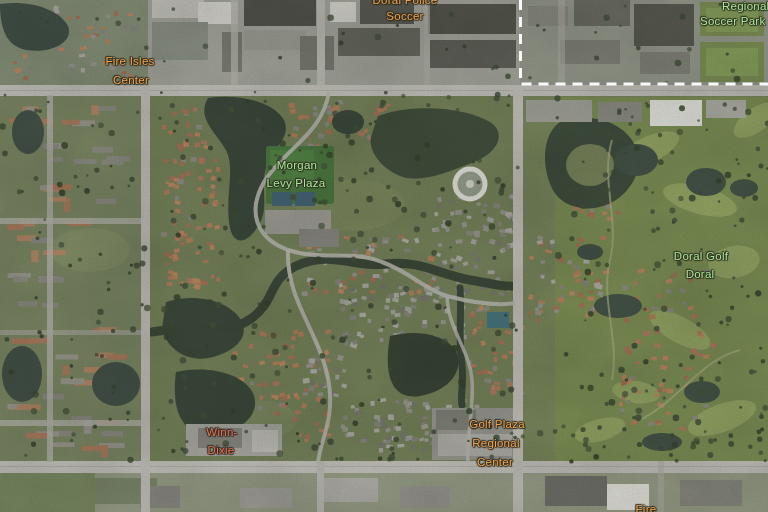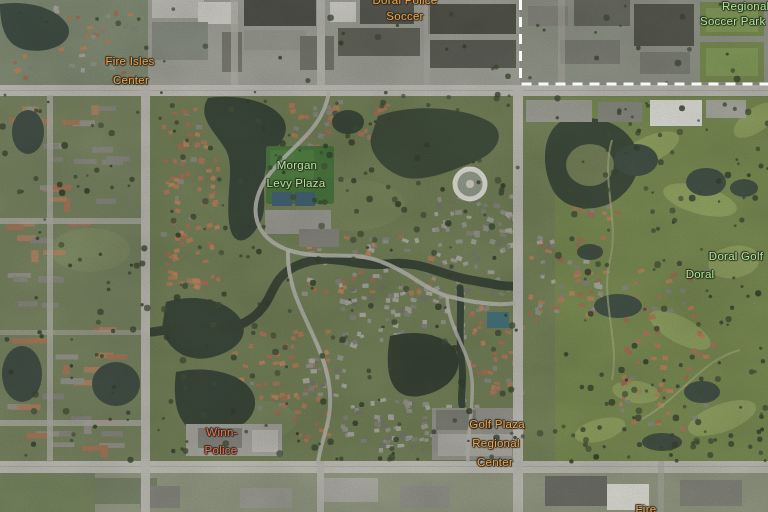--- a/index.html
+++ b/index.html
@@ -1490,24 +1490,24 @@
 
   <div class="ml lg la" style="left:722px;top:0px">Regional</div>
   <div class="ml lg la" style="left:700px;top:15px">Soccer Park</div>
 
   <div class="ml lp" style="left:130px;top:55px">Fire Isles</div>
   <div class="ml lp" style="left:131px;top:74px">Center</div>
 
   <div class="ml lg" style="left:297px;top:159px">Morgan</div>
   <div class="ml lg" style="left:296px;top:177px">Levy Plaza</div>
 
-  <div class="ml lg" style="left:736px;top:250px">Doral Golf</div>
+  <div class="ml lg" style="left:701px;top:250px">Doral Golf</div>
   <div class="ml lg" style="left:700px;top:268px">Doral</div>
 
   <div class="ml ls" style="left:222px;top:426px">Winn-</div>
-  <div class="ml ls" style="left:221px;top:444px">Police</div>
+  <div class="ml ls" style="left:221px;top:444px">Dixie</div>
 
   <div class="ml lp" style="left:497px;top:418px">Golf Plaza</div>
   <div class="ml lp" style="left:496px;top:437px">Regional</div>
   <div class="ml lp" style="left:495px;top:456px">Center</div>
 
   <div class="ml lp" style="left:646px;top:503px">Fire</div>
 </div>
 
 </body></html>

